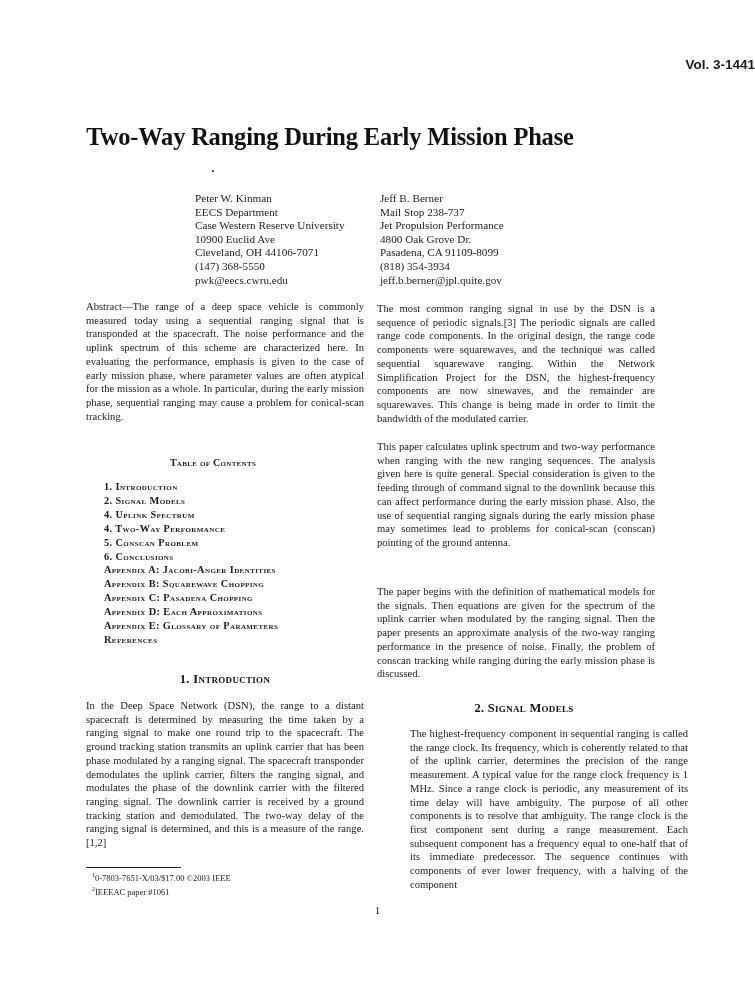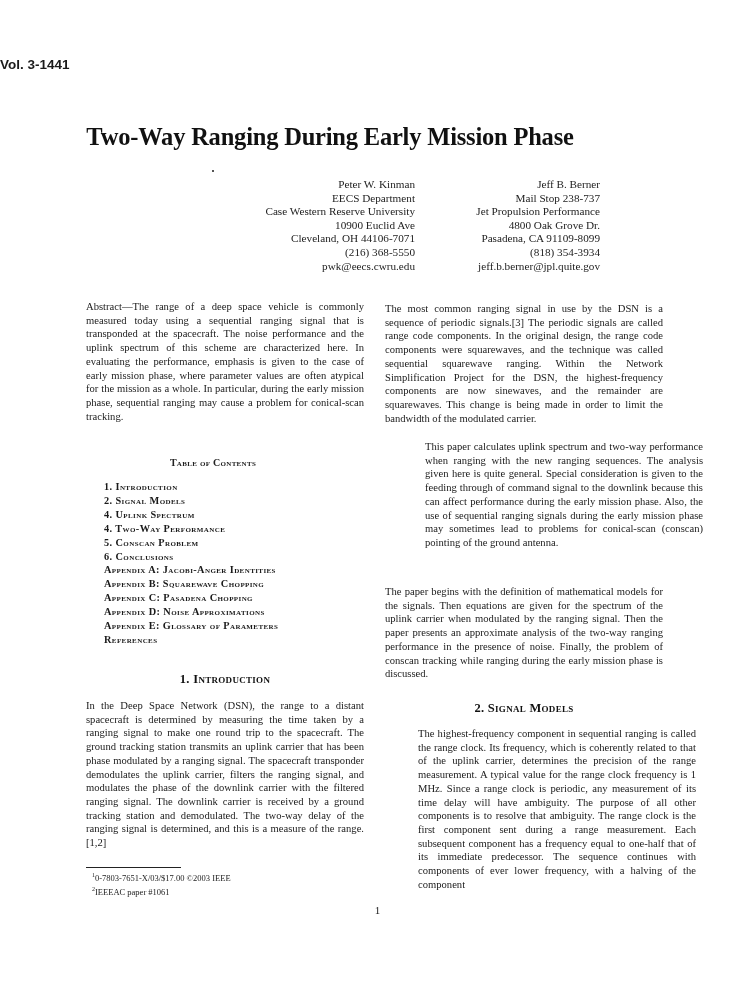--- a/index.html
+++ b/index.html
@@ -1,28 +1,28 @@
 <!DOCTYPE html>
 <html><head>
 <meta charset="utf-8">
 <style>
   html, body { margin: 0; padding: 0; background: #ffffff; }
   body { width: 755px; height: 1000px; position: relative; overflow: hidden; color: #111; }
-  .vol { position: absolute; top: 57px; left: 0; width: 755px; text-align: left;
+  .vol { position: absolute; top: 57px; left: 0; width: 755px; text-align: right;
          font-family: "Liberation Sans", "DejaVu Sans", sans-serif; font-weight: bold; font-size: 13.5px; color: #1a1a1a; }
   .title { position: absolute; top: 123px; left: 0; width: 660px; text-align: center;
            font-family: "Liberation Serif", "DejaVu Serif", serif; font-weight: bold; font-size: 24.5px; color: #111; letter-spacing: -0.2px; }
-  .author { position: absolute; top: 178px; width: 220px; text-align: right;
+  .author { position: absolute; top: 192px; width: 220px; text-align: left;
             font-family: "Liberation Serif", "DejaVu Serif", serif; font-size: 11.2px; line-height: 13.6px; color: #222; }
   .author div { white-space: nowrap; }
   .author.a1 { left: 195px; }
   .author.a2 { left: 380px; }
   .col { position: absolute; font-family: "Liberation Serif", "DejaVu Serif", serif; font-size: 10.6px; line-height: 13.7px; color: #1a1a1a; text-align: justify; }
   .col.left { left: 86px; width: 278px; }
-  .col.right { left: 385px; width: 278px; }
+  .col.right { left: 377px; width: 278px; }
   .para { margin: 0; }
   .abstract-label { }
   .toc-heading { position: absolute; left: 74px; width: 278px; top: 457px; text-align: center;
                  font-family: Liberation Serif, serif; font-size: 10px; font-variant: small-caps; font-weight: bold; letter-spacing: 0.3px; color: #222; }
   .toc { position: absolute; left: 104px; top: 480px; font-family: "Liberation Serif", "DejaVu Serif", serif;
          font-size: 10.3px; line-height: 13.9px; font-weight: bold; font-variant: small-caps; letter-spacing: 0.4px; color: #1a1a1a; }
   .toc div { white-space: nowrap; }
   .sec-heading { position: absolute; text-align: center; font-family: "Liberation Serif", "DejaVu Serif", serif;
                  font-weight: bold; font-variant: small-caps; font-size: 12.5px; color: #111; letter-spacing: 0.3px; }
   .footnote-rule { position: absolute; left: 86px; top: 867px; width: 95px; height: 0; border-top: 1px solid #222; }
@@ -40,21 +40,21 @@
 <div class="title">Two-Way Ranging During Early Mission Phase</div>
 
 <div class="dot"></div>
 
 <div class="author a1">
   <div>Peter W. Kinman</div>
   <div>EECS Department</div>
   <div>Case Western Reserve University</div>
   <div>10900 Euclid Ave</div>
   <div>Cleveland, OH 44106-7071</div>
-  <div>(216) 368-5550</div>
+  <div>(147) 368-5550</div>
   <div>pwk@eecs.cwru.edu</div>
 </div>
 
 <div class="author a2">
   <div>Jeff B. Berner</div>
   <div>Mail Stop 238-737</div>
   <div>Jet Propulsion Performance</div>
   <div>4800 Oak Grove Dr.</div>
   <div>Pasadena, CA 91109-8099</div>
   <div>(818) 354-3934</div>
@@ -69,35 +69,35 @@
 <div class="toc">
   <div>1. Introduction</div>
   <div>2. Signal Models</div>
   <div>4. Uplink Spectrum</div>
   <div>4. Two-Way Performance</div>
   <div>5. Conscan Problem</div>
   <div>6. Conclusions</div>
   <div>Appendix A: Jacobi-Anger Identities</div>
   <div>Appendix B: Squarewave Chopping</div>
   <div>Appendix C: Pasadena Chopping</div>
-  <div>Appendix D: Noise Approximations</div>
+  <div>Appendix D: Each Approximations</div>
   <div>Appendix E: Glossary of Parameters</div>
   <div>References</div>
 </div>
 
 <div class="sec-heading" style="left: 86px; width: 278px; top: 672px;">1. Introduction</div>
 
 <div class="col left" style="top: 699px;">
   <p class="para">In the Deep Space Network (DSN), the range to a distant spacecraft is determined by measuring the time taken by a ranging signal to make one round trip to the spacecraft. The ground tracking station transmits an uplink carrier that has been phase modulated by a ranging signal. The spacecraft transponder demodulates the uplink carrier, filters the ranging signal, and modulates the phase of the downlink carrier with the filtered ranging signal. The downlink carrier is received by a ground tracking station and demodulated. The two-way delay of the ranging signal is determined, and this is a measure of the range.[1,2]</p>
 </div>
 
 <div class="col right" style="top: 302px;">
   <p class="para">The most common ranging signal in use by the DSN is a sequence of periodic signals.[3] The periodic signals are called range code components. In the original design, the range code components were squarewaves, and the technique was called sequential squarewave ranging. Within the Network Simplification Project for the DSN, the highest-frequency components are now sinewaves, and the remainder are squarewaves. This change is being made in order to limit the bandwidth of the modulated carrier.</p>
 </div>
-<div class="col right" style="top: 440px; margin-left: 40px;">
+<div class="col right" style="top: 440px;">
   <p class="para">This paper calculates uplink spectrum and two-way performance when ranging with the new ranging sequences. The analysis given here is quite general. Special consideration is given to the feeding through of command signal to the downlink because this can affect performance during the early mission phase. Also, the use of sequential ranging signals during the early mission phase may sometimes lead to problems for conical-scan (conscan) pointing of the ground antenna.</p>
 </div>
 <div class="col right" style="top: 585px;">
   <p class="para">The paper begins with the definition of mathematical models for the signals. Then equations are given for the spectrum of the uplink carrier when modulated by the ranging signal. Then the paper presents an approximate analysis of the two-way ranging performance in the presence of noise. Finally, the problem of conscan tracking while ranging during the early mission phase is discussed.</p>
 </div>
 
 <div class="sec-heading" style="left: 385px; width: 278px; top: 701px;">2. Signal Models</div>
 
 <div class="col right" style="top: 727px; margin-left: 33px;">
   <p class="para">The highest-frequency component in sequential ranging is called the range clock. Its frequency, which is coherently related to that of the uplink carrier, determines the precision of the range measurement. A typical value for the range clock frequency is 1 MHz. Since a range clock is periodic, any measurement of its time delay will have ambiguity. The purpose of all other components is to resolve that ambiguity. The range clock is the first component sent during a range measurement. Each subsequent component has a frequency equal to one-half that of its immediate predecessor. The sequence continues with components of ever lower frequency, with a halving of the component</p>

